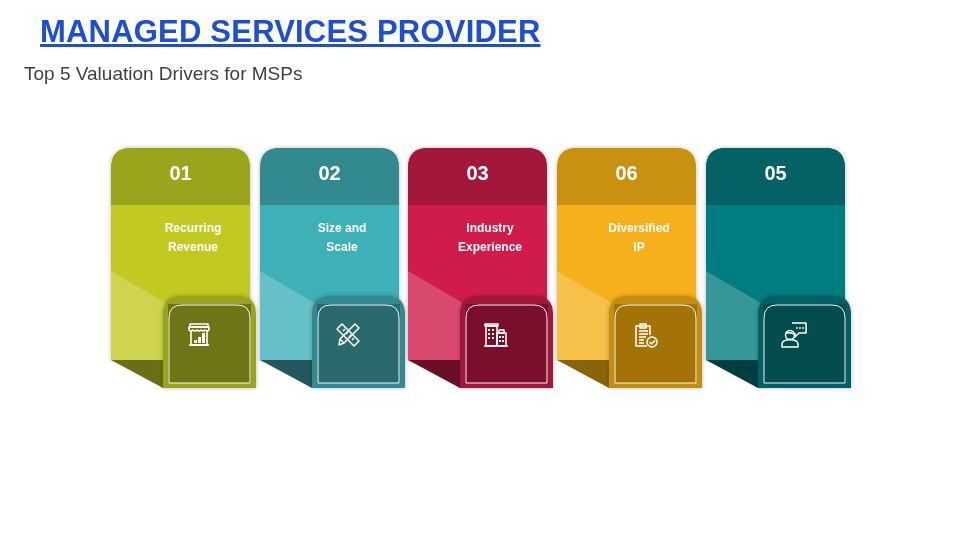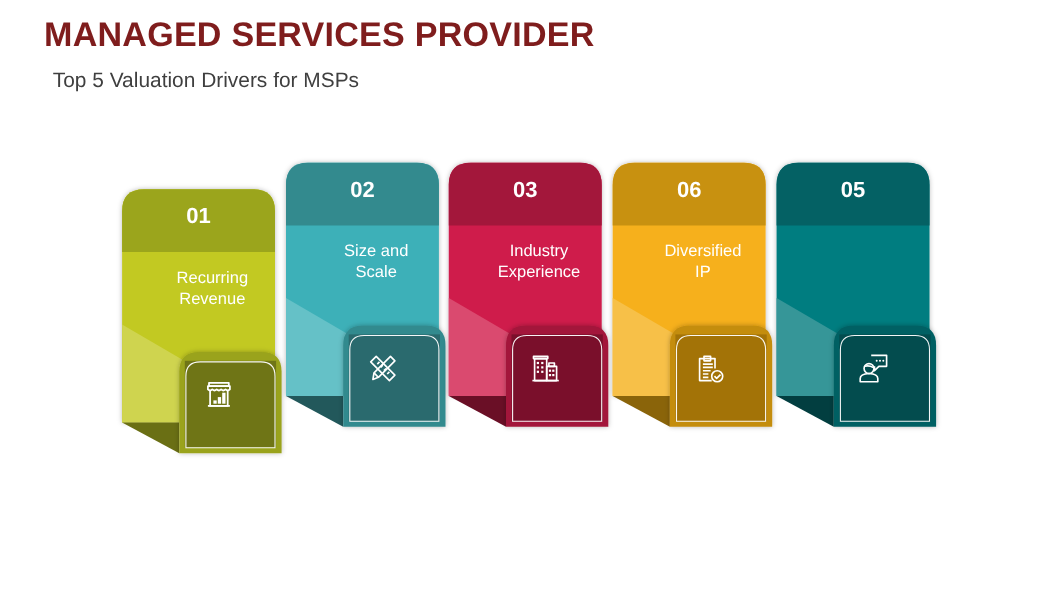--- a/index.html
+++ b/index.html
@@ -1,50 +1,50 @@
 <!DOCTYPE html>
 <html><head>
 <meta charset="utf-8">
 <style>
   * { box-sizing: border-box; margin: 0; padding: 0; }
   html, body { width: 960px; height: 540px; background: #ffffff; overflow: hidden; }
   body { position: relative; font-family: "Liberation Sans", "DejaVu Sans", sans-serif; }
   .title {
     position: absolute; left: 40px; top: 14px;
-    font-size: 31px; font-weight: bold; color: #7f1d1d; letter-spacing: 0.2px;
+    font-size: 31px; font-weight: bold; color: #1d4ed8; letter-spacing: 0.2px; text-decoration: underline;
   }
   .subtitle {
-    position: absolute; left: 48px; top: 63px;
+    position: absolute; left: 24px; top: 63px;
     font-size: 19px; color: #3f3f3f;
   }
   .card {
     position: absolute; top: 148px; width: 146px; height: 242px;
   }
   .card svg.shape { position: absolute; left: 0; top: 0; overflow: visible; }
   .num {
     position: absolute; left: 0; top: 14px; width: 139px; text-align: center;
     font-size: 20px; font-weight: bold; color: #ffffff;
   }
   .label {
     position: absolute; left: 0; top: 71px; width: 164px; text-align: center;
-    font-size: 15px; line-height: 19px; color: #ffffff; white-space: pre-line;
+    font-size: 12px; line-height: 19px; color: #ffffff; white-space: pre-line; font-weight: bold;
   }
   .icon {
     position: absolute; left: 74px; top: 173px; width: 28px; height: 28px;
   }
   .icon svg { width: 100%; height: 100%; overflow: visible; }
 </style>
 </head>
 <body>
 
 <div class="title">MANAGED SERVICES PROVIDER</div>
 <div class="subtitle">Top 5 Valuation Drivers for MSPs</div>
 
 <div id="cards">
-    <div class="card" style="left: 111px; margin-top: 24px;">
+    <div class="card" style="left: 111px;">
     <svg class="shape" width="146" height="242" viewBox="0 0 146 242">
       <defs>
         <filter id="sh0" x="-20%" y="-20%" width="140%" height="140%">
           <feDropShadow dx="0" dy="0" stdDeviation="2.2" flood-color="#000" flood-opacity="0.28"></feDropShadow>
         </filter>
       </defs>
 
       <path d="M0 20 Q0 0 20 0 H119 Q139 0 139 20 V212 H0 Z" fill="#c2c922" filter="url(#sh0)"></path>
 
       <path d="M0 20 Q0 0 20 0 H119 Q139 0 139 20 V57 H0 Z" fill="#9ba51c"></path>

